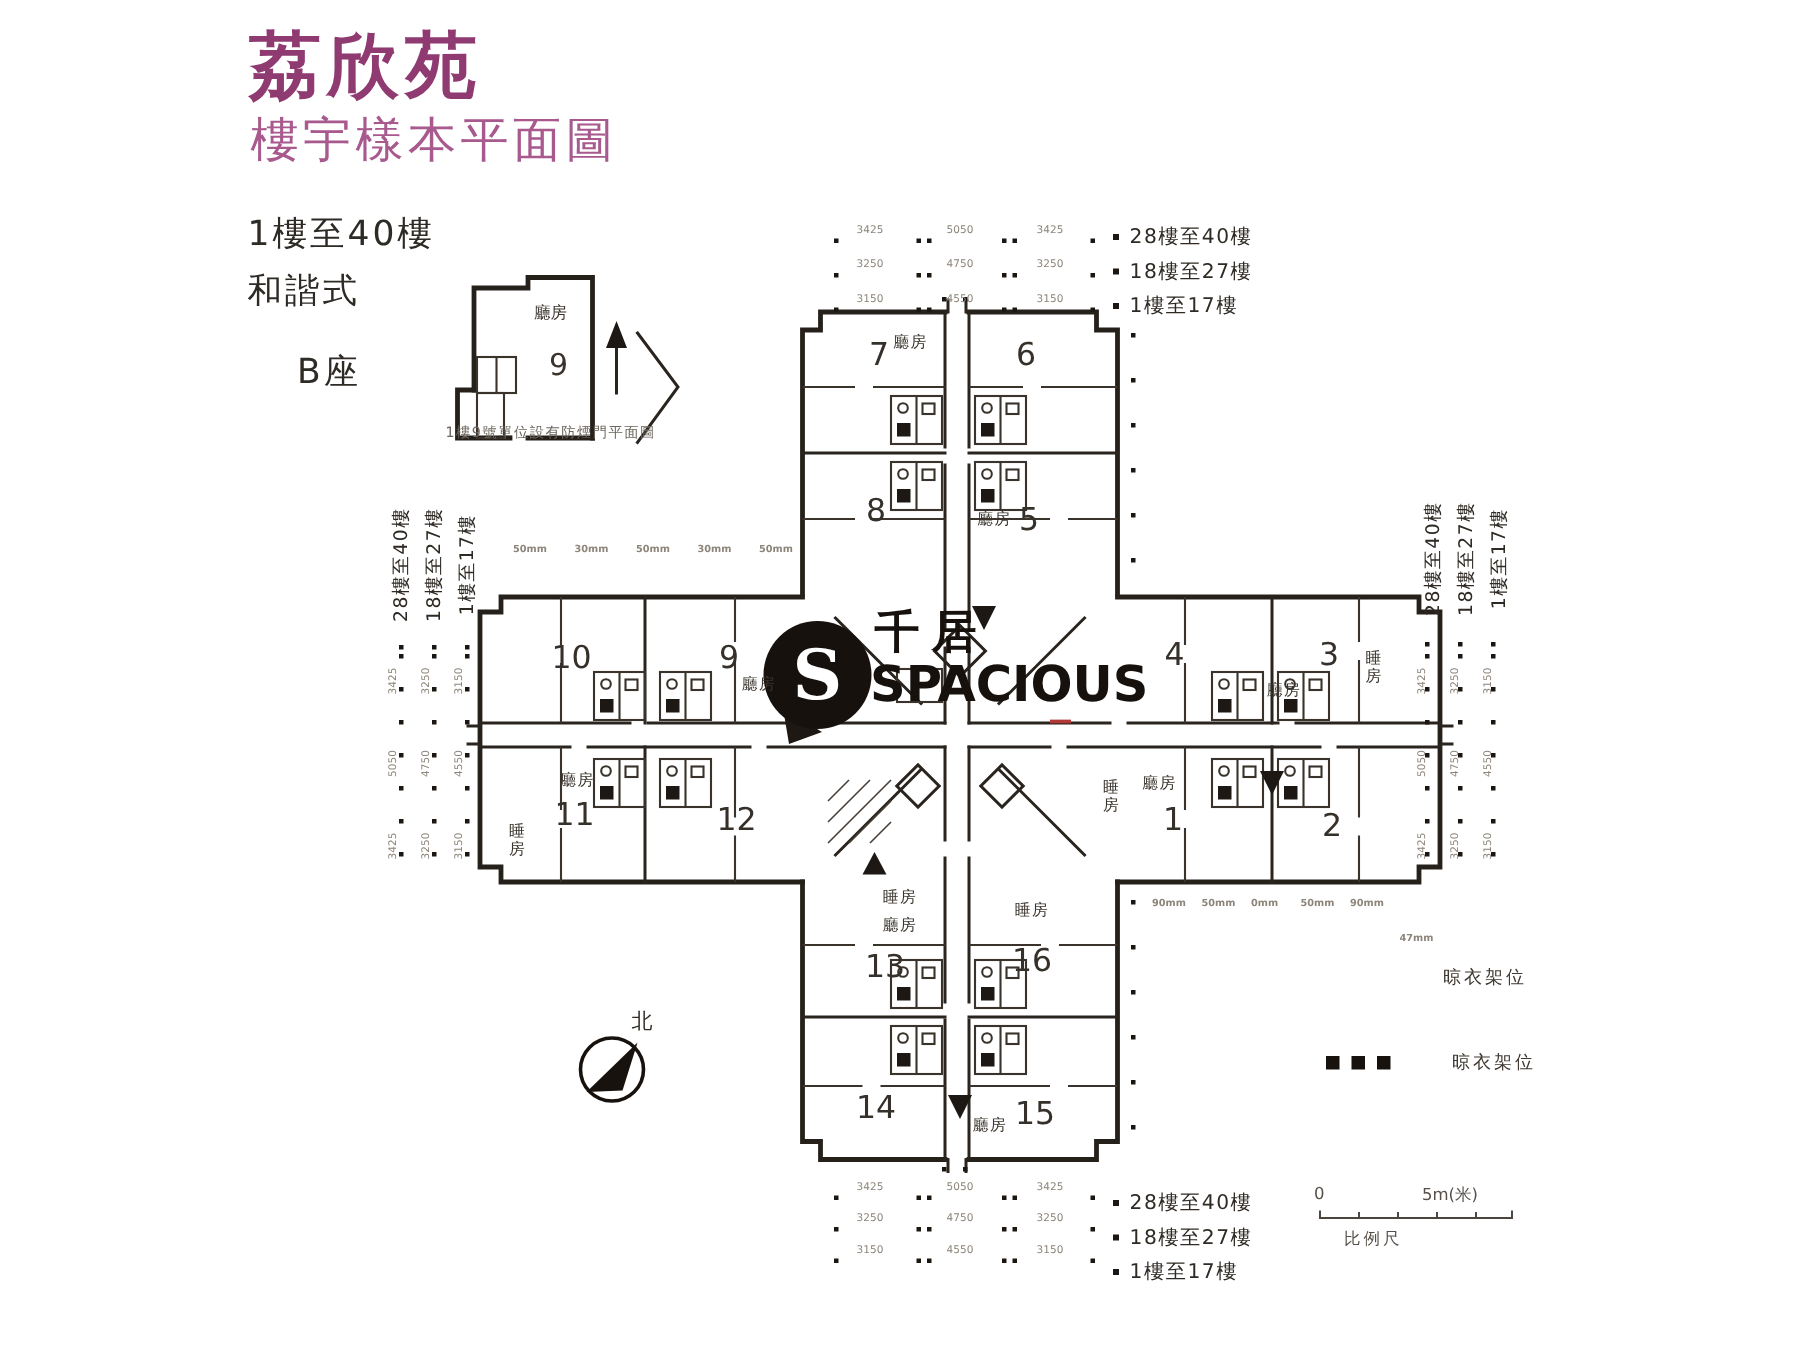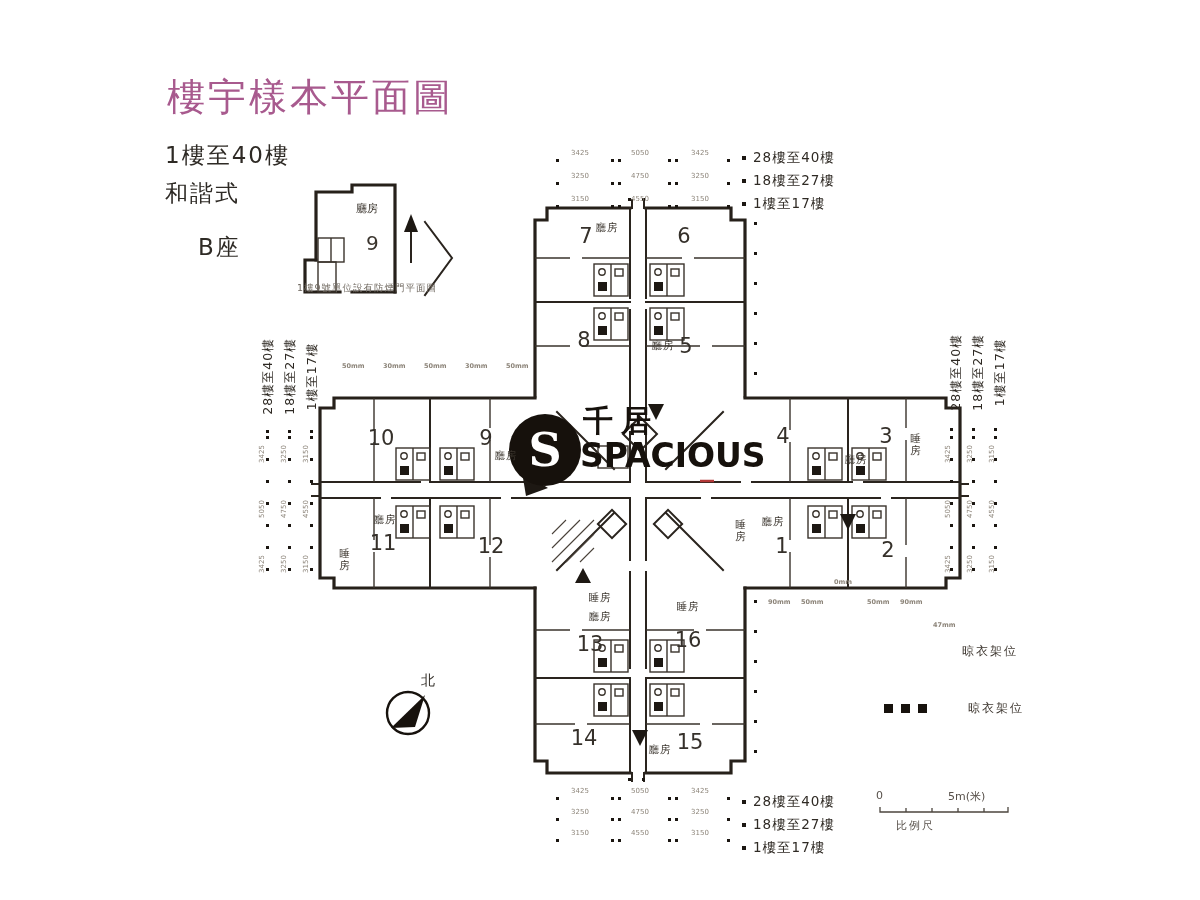--- a/index.html
+++ b/index.html
@@ -1,21 +1,21 @@
 <!DOCTYPE html>
 <html><head>
 <meta charset="utf-8">
 <style>
   html,body{margin:0;padding:0;background:#ffffff;}
   #page{position:relative;width:1200px;height:900px;background:#ffffff;overflow:hidden;
         font-family:"DejaVu Sans","Liberation Sans",sans-serif;}
   #plan-svg{position:absolute;left:0;top:0;width:1200px;height:900px;}
   .abs{position:absolute;}
   .page-title{left:166px;top:12px;font-size:48px;font-weight:600;color:#903a72;letter-spacing:4px;}
-  .page-subtitle{left:167px;top:72px;font-size:38px;font-weight:400;color:#a85a8e;letter-spacing:3px;}
+  .page-subtitle{left:167px;top:72px;font-size:32px;font-weight:400;color:#a85a8e;letter-spacing:3px;}
   .meta{font-size:23px;color:#2e2a25;letter-spacing:2px;}
   .m-floors{left:165px;top:140px;}
   .m-scheme{left:165px;top:178px;}
   .m-block{left:198px;top:232px;}
   .range-group{position:absolute;display:flex;flex-direction:column;gap:4px;}
   .range-row{display:flex;align-items:center;gap:7px;height:19px;}
   .range-bullet{width:4px;height:4px;background:#1c1712;display:inline-block;}
   .range-label{font-size:13.5px;color:#2f2a24;letter-spacing:1px;white-space:nowrap;}
   .vlab{position:absolute;width:110px;text-align:center;font-size:12.5px;color:#2e2923;
         letter-spacing:1px;transform:rotate(-90deg);white-space:nowrap;}
@@ -40,20 +40,21 @@
   .wm-cn{font-family:"DejaVu Sans",sans-serif;font-size:30px;font-weight:bold;fill:#16110c;letter-spacing:8px;}
   .wm-en{font-family:"DejaVu Sans",sans-serif;font-size:33px;font-weight:900;fill:#16110c;letter-spacing:0px;}
   .wm-letter{font-family:"DejaVu Serif","Liberation Serif",serif;font-size:46px;font-weight:bold;fill:#ffffff;}
   .inset-txt{font-family:"DejaVu Sans",sans-serif;fill:#3a342d;}
 </style>
 </head>
 <body>
 
 <div id="page">
 
+  <div class="abs page-title">荔欣苑</div>
   <div class="abs page-subtitle">樓宇樣本平面圖</div>
   <div class="abs meta m-floors">1樓至40樓</div>
   <div class="abs meta m-scheme">和諧式</div>
   <div class="abs meta m-block">B座</div>
 
   <svg id="plan-svg" viewBox="0 0 1200 900">
     <defs>
       <g id="fx">
         <rect x="0" y="0" width="34" height="32" class="thin"></rect>
         <line x1="17" y1="0" x2="17" y2="32" class="thin"></line>
@@ -383,21 +384,21 @@
       <div class="dim dimv" style="left: 264px; top: 560px;">3250</div>
       <div class="dim dimv" style="left: 950px; top: 560px;">3250</div>
       <div class="dim dimv" style="left: 286px; top: 450px;">3150</div>
       <div class="dim dimv" style="left: 972px; top: 450px;">3150</div>
       <div class="dim dimv" style="left: 286px; top: 505px;">4550</div>
       <div class="dim dimv" style="left: 972px; top: 505px;">4550</div>
       <div class="dim dimv" style="left: 286px; top: 560px;">3150</div>
       <div class="dim dimv" style="left: 972px; top: 560px;">3150</div>
       <div class="dim-sm" style="left: 768px; top: 598px;">90mm</div>
       <div class="dim-sm" style="left: 801px; top: 598px;">50mm</div>
-      <div class="dim-sm" style="left: 834px; top: 578px;">0mm</div>
+      <div class="dim-sm" style="left: 834px; top: 598px;">0mm</div>
       <div class="dim-sm" style="left: 867px; top: 598px;">50mm</div>
       <div class="dim-sm" style="left: 900px; top: 598px;">90mm</div>
       <div class="dim-sm" style="left: 933px; top: 621px;">47mm</div>
       <div class="dim-sm" style="left: 342px; top: 362px;">50mm</div>
       <div class="dim-sm" style="left: 383px; top: 362px;">30mm</div>
       <div class="dim-sm" style="left: 424px; top: 362px;">50mm</div>
       <div class="dim-sm" style="left: 465px; top: 362px;">30mm</div>
       <div class="dim-sm" style="left: 506px; top: 362px;">50mm</div>
     </div>
 </div>

